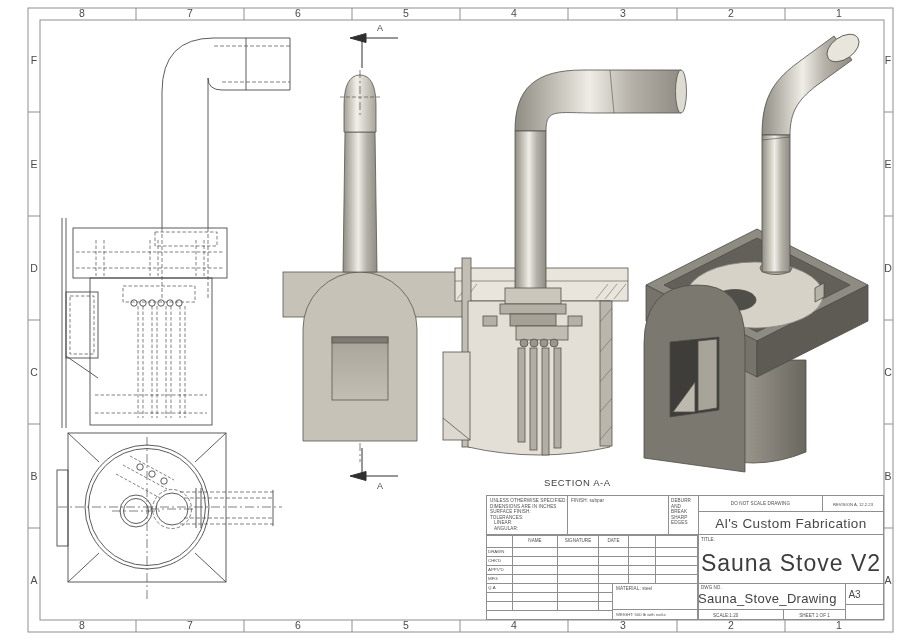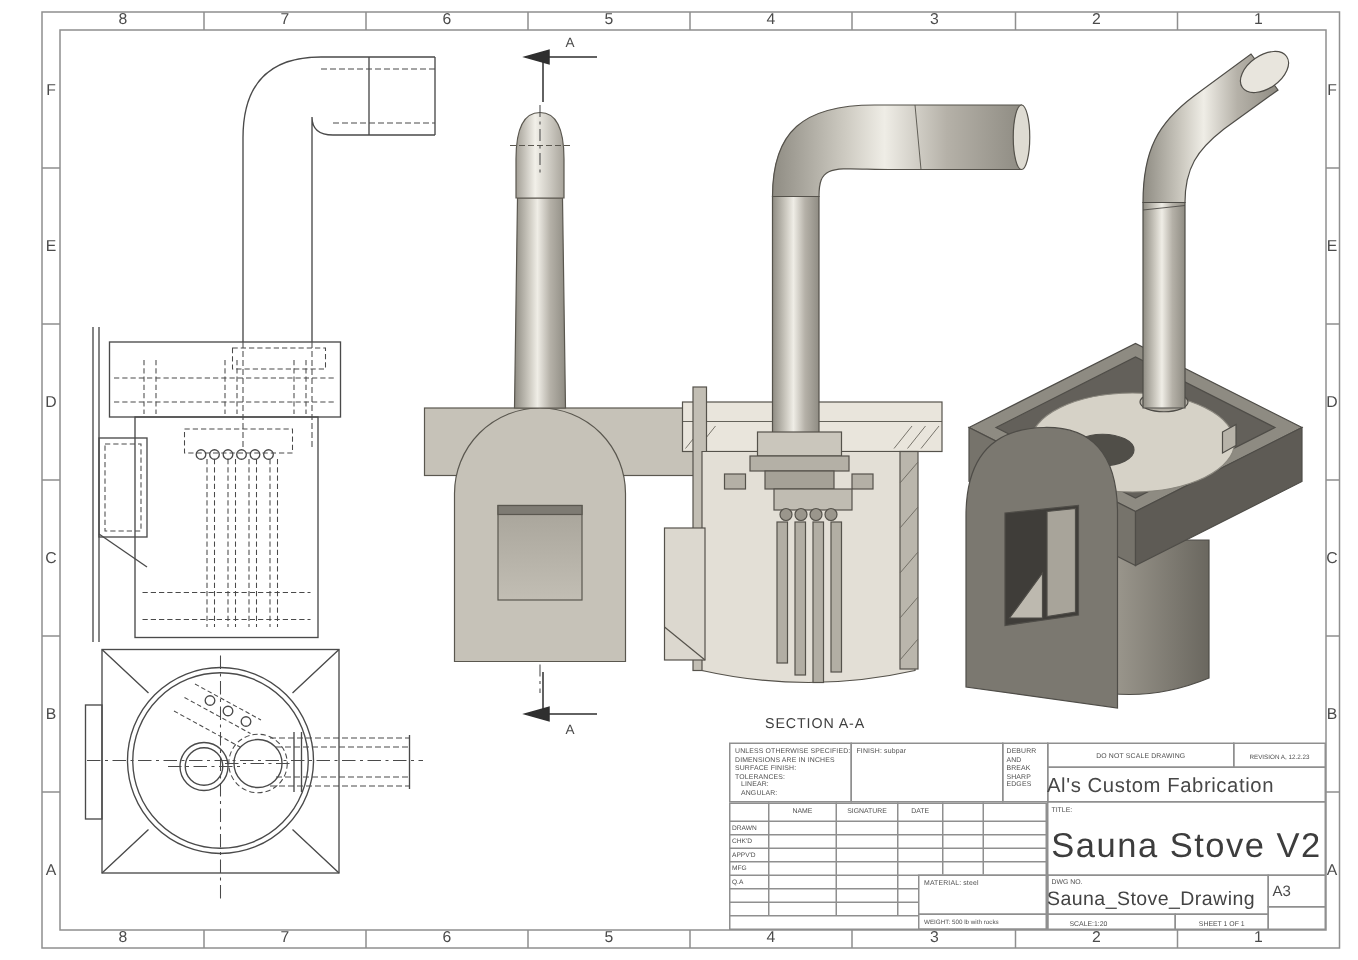--- a/index.html
+++ b/index.html
@@ -8,21 +8,21 @@
   svg{position:absolute;left:0;top:0;}
   .zone{position:absolute;width:16px;text-align:center;font-size:10.5px;color:#4b4b4b;}
   .zl{position:absolute;width:12px;text-align:center;font-size:10.5px;color:#4b4b4b;}
   .cell{position:absolute;box-sizing:border-box;border:1px solid #8f8f8f;color:#4f4f4f;}
   .tiny{font-size:4.6px;line-height:1.22;letter-spacing:0.1px;}
   .tol-line{white-space:nowrap;}
   .tol-line:nth-child(5),.tol-line:nth-child(6){padding-left:4px;}
   .vline,.hline{position:absolute;background:#8f8f8f;}
   .rowlbl{position:absolute;font-size:4.4px;color:#4f4f4f;}
   .colhdr{position:absolute;font-size:4.6px;color:#4f4f4f;text-align:center;}
-  .company{position:absolute;font-size:13.5px;color:#474747;text-align:left;letter-spacing:0.4px;}
+  .company{position:absolute;font-size:13.5px;color:#474747;text-align:center;letter-spacing:0.4px;}
   .bigtitle{position:absolute;font-size:23px;color:#3d3d3d;text-align:center;letter-spacing:1px;}
   .dwgno{position:absolute;font-size:13px;color:#434343;letter-spacing:0.3px;}
   .a3{position:absolute;font-size:10px;color:#4a4a4a;text-align:center;}
   .caption{position:absolute;font-size:9.5px;color:#3f3f3f;letter-spacing:0.6px;}
   .amark{position:absolute;font-size:9px;color:#4a4a4a;}
 </style>
 </head>
 <body>
 
 <div id="sheet">
@@ -202,21 +202,21 @@
 
   <span class="zl" style="left:882px;top:54px;">F</span>
   <span class="zl" style="left:882px;top:158px;">E</span>
   <span class="zl" style="left:882px;top:262px;">D</span>
   <span class="zl" style="left:882px;top:366px;">C</span>
   <span class="zl" style="left:882px;top:470px;">B</span>
   <span class="zl" style="left:882px;top:574px;">A</span>
 
   <span class="amark" style="left:377px;top:23px;">A</span>
   <span class="amark" style="left:377px;top:481px;">A</span>
-  <span class="caption" style="left:510px;top:477px;">SECTION A-A</span>
+  <span class="caption" style="left:544px;top:477px;">SECTION A-A</span>
 
   <div>
     <div class="cell tiny" style="left:486px;top:495px;width:82px;height:40px;padding:2px 0 0 3px;">
       <div class="tol-line">UNLESS OTHERWISE SPECIFIED:</div>
       <div class="tol-line">DIMENSIONS ARE IN INCHES</div>
       <div class="tol-line">SURFACE FINISH:</div>
       <div class="tol-line">TOLERANCES:</div>
       <div class="tol-line">LINEAR:</div>
       <div class="tol-line">ANGULAR:</div>
     </div>

